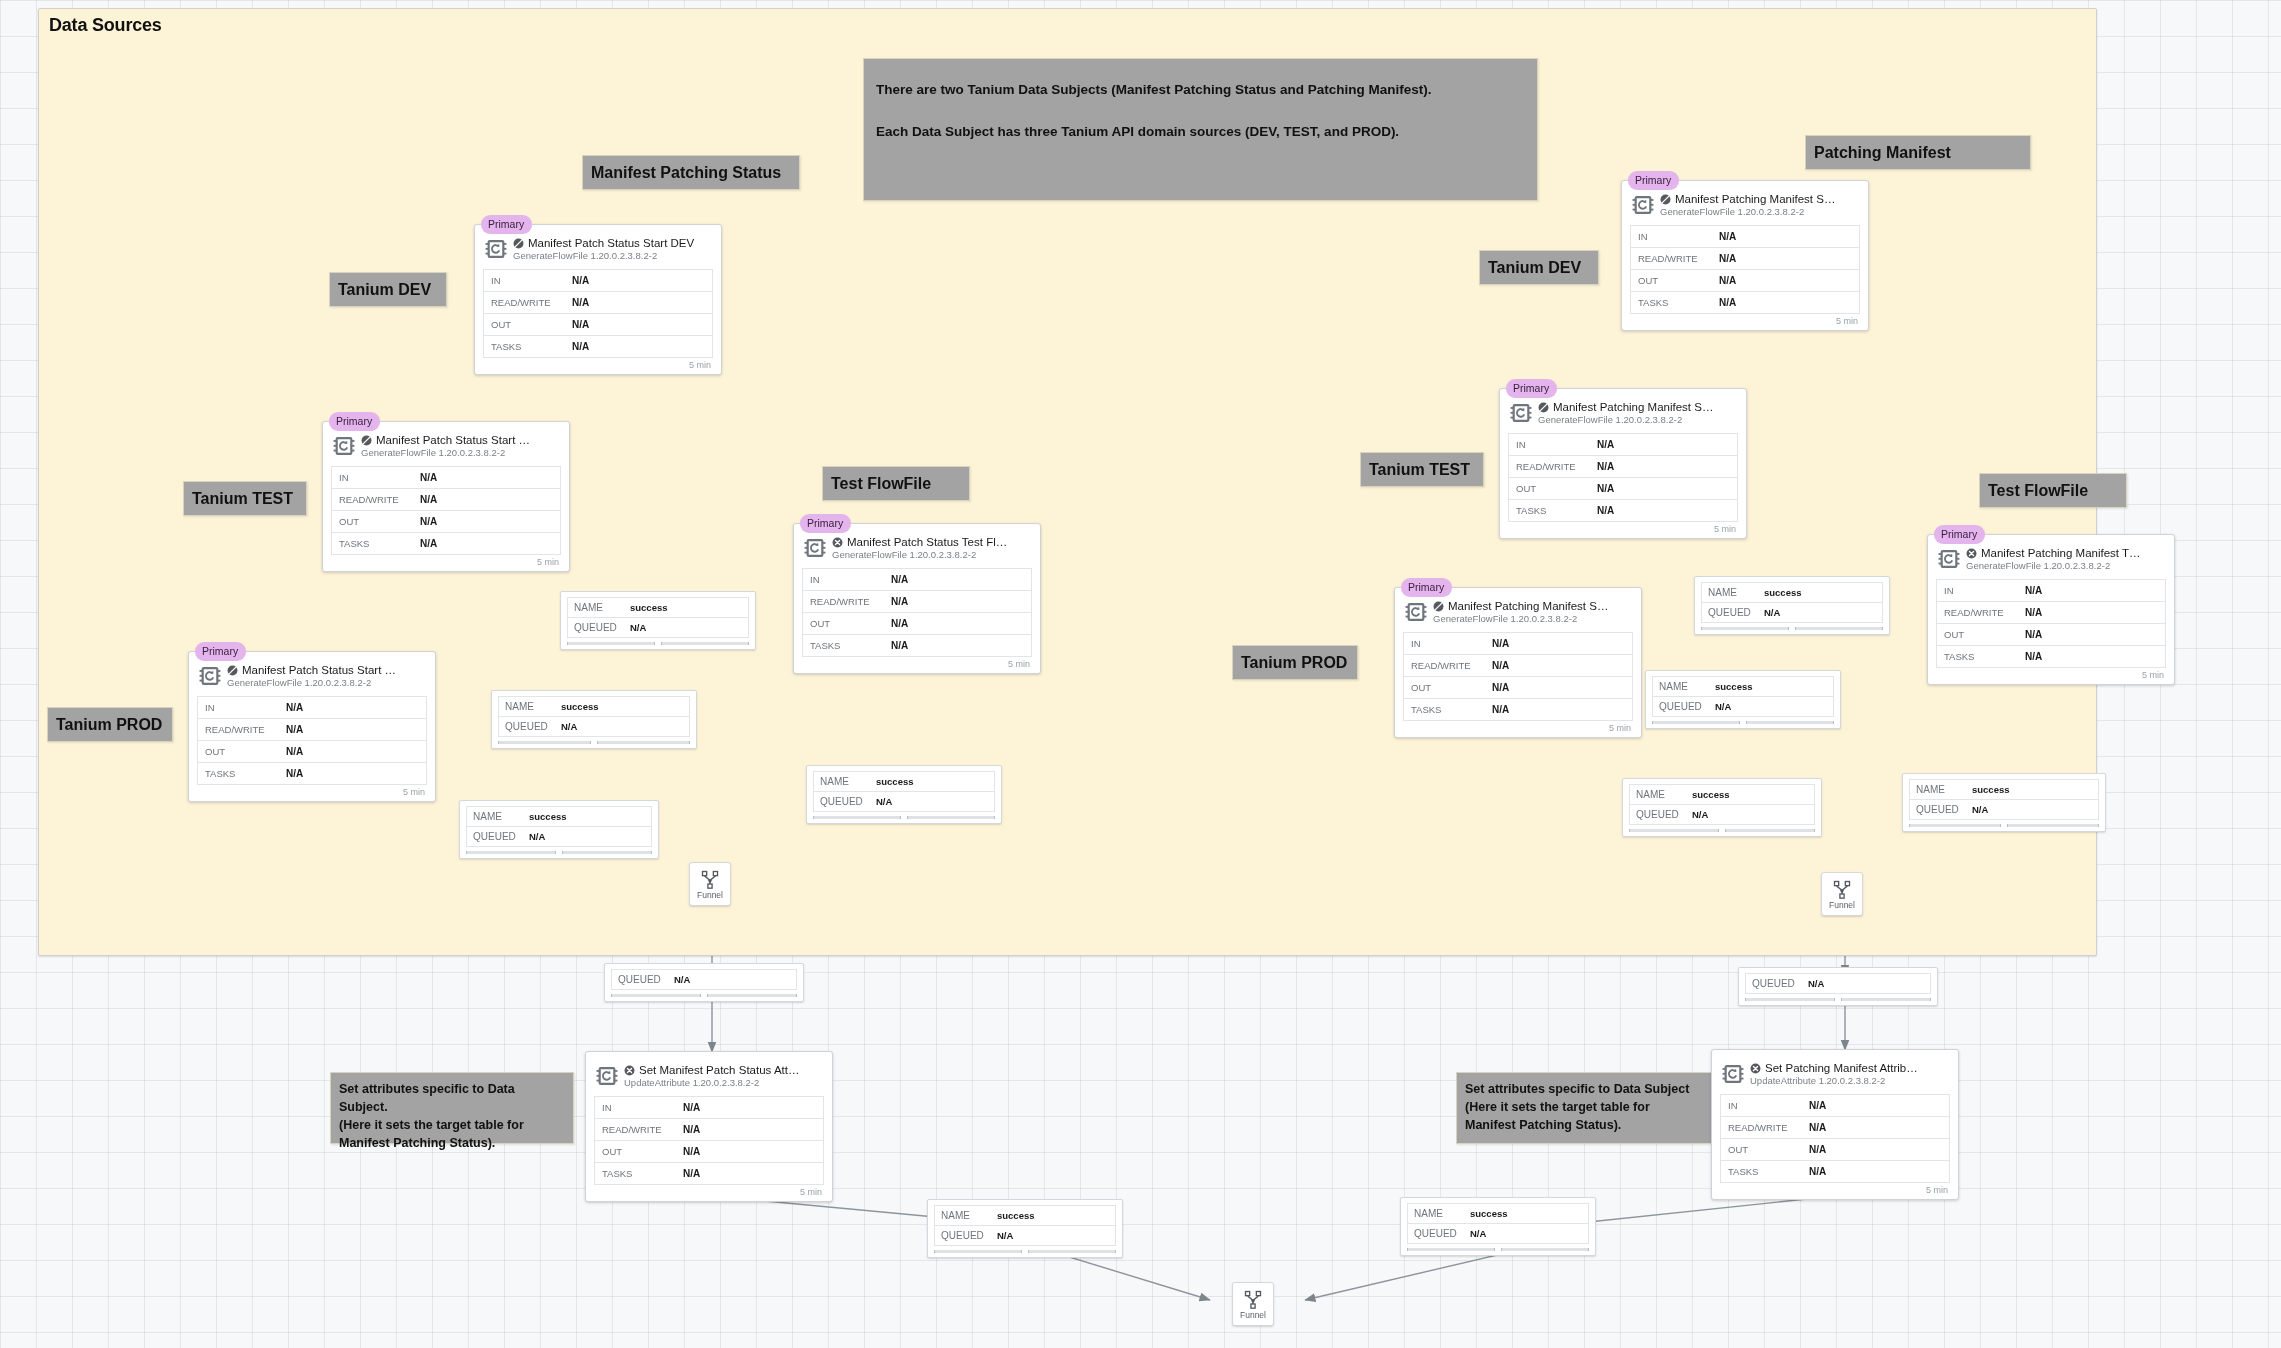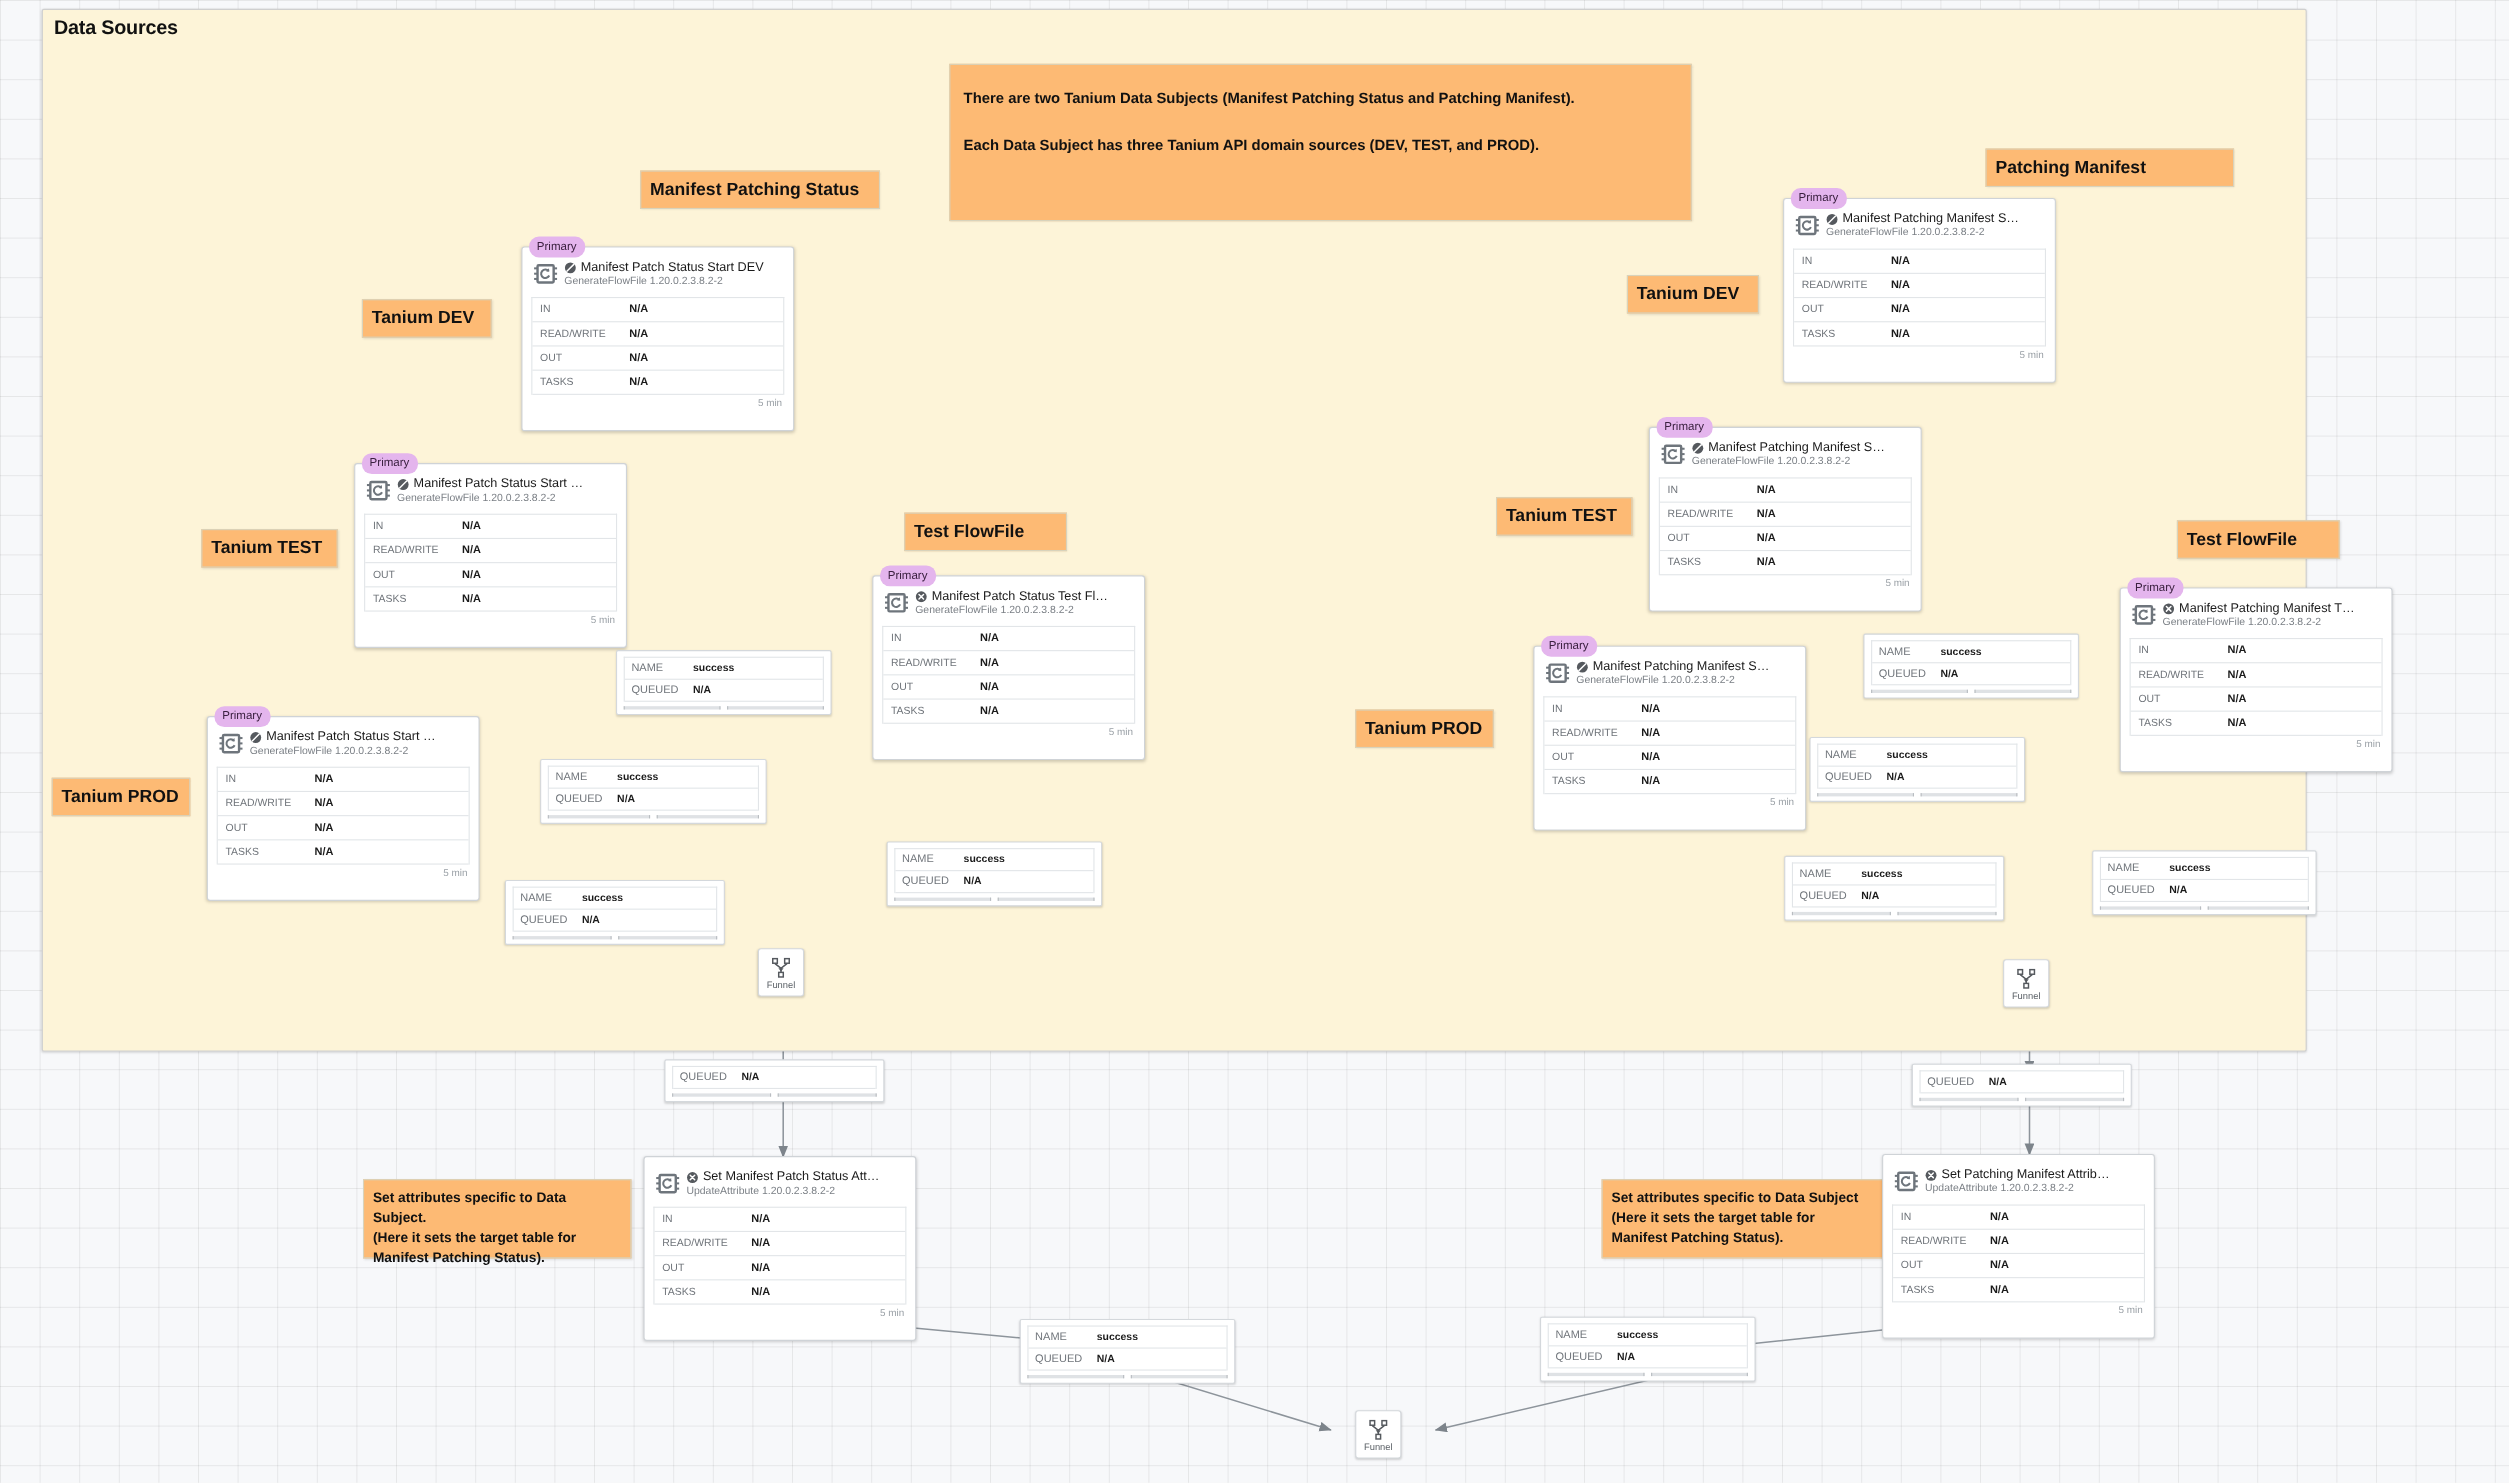--- a/index.html
+++ b/index.html
@@ -29,21 +29,21 @@
   }
   .pgroup-title{
     position:absolute;left:10px;top:6px;
     font-size:18px;font-weight:bold;color:#111;
     letter-spacing:-.2px;
   }
 
   
   .nlabel{
     position:absolute;
-    background:#fdba74;
+    background:#a3a3a3;
     border:1px solid #d8d3bc;
     box-shadow:1px 1px 2px rgba(0,0,0,.10);
     font-weight:bold;color:#111;
     display:flex;align-items:center;
     padding:3px 8px;box-sizing:border-box;
     white-space:pre-line;
   }
   .nlabel.big{font-size:16px;}
   .nlabel.note{font-size:12.5px;line-height:1.45;align-items:flex-start;padding-top:7px;}
   .nlabel.para{font-size:13.5px;line-height:1.0;align-items:flex-start;padding:10px 12px;}
@@ -52,21 +52,21 @@
 
   
   .proc{
     position:absolute;
     width:248px;
     background:#fff;
     border:1px solid #cfd3d7;
     border-radius:3px;
     box-shadow:0 1px 3px rgba(0,0,0,.18);
     box-sizing:border-box;
-    padding:6px 8px 20px 8px;
+    padding:6px 8px 4px 8px;
   }
   .proc-badge{
     position:absolute;left:6px;top:-10px;
     background:#e4b5ed;color:#3b2140;
     font-size:10.5px;line-height:1;
     padding:4px 8px 4px 7px;border-radius:9px;
     white-space:nowrap;
   }
   .proc-head{display:flex;align-items:flex-start;gap:6px;margin:6px 0 5px 2px;}
   .proc-icon{flex:0 0 auto;margin-top:1px;}

